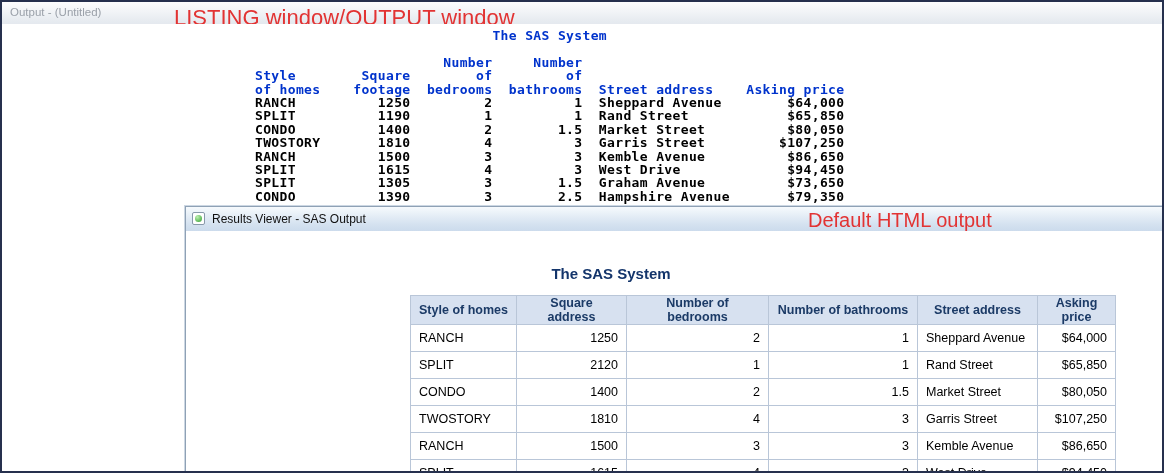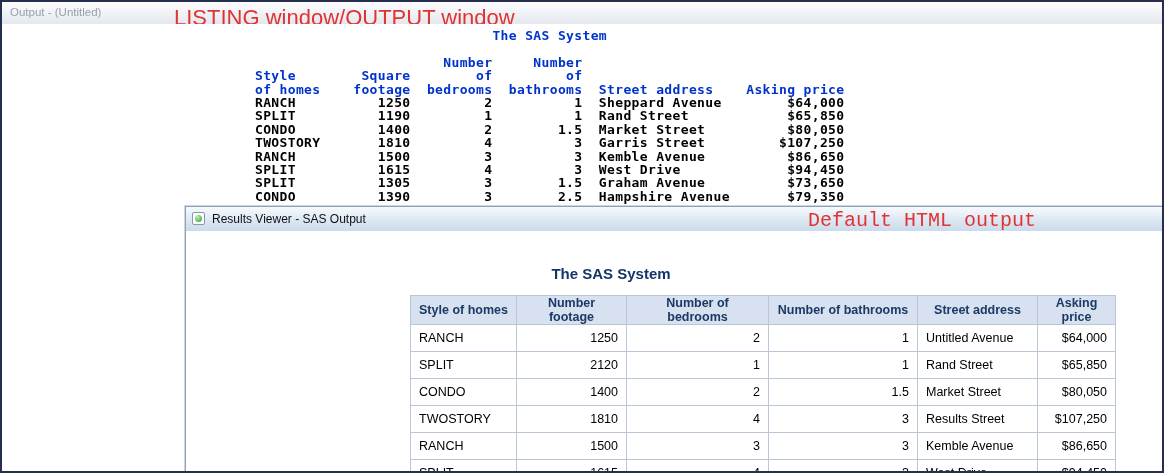--- a/index.html
+++ b/index.html
@@ -23,21 +23,21 @@
   
   .results-window { position:absolute; left:183px; top:204px; width:979px; height:270px;
       background:#ffffff; border:1px solid #8fa1b5; box-shadow:0 0 0 1px #ccd7e3; overflow:hidden; }
   .rv-titlebar { position:absolute; left:0; top:0; right:0; height:32px;
       background:linear-gradient(#f6fafd, #d5e2f0 55%, #c2d4e8); border-bottom:1px solid #a9bacd; }
   .rv-icon { position:absolute; left:6px; top:5px; width:13px; height:13px; background:#ffffff;
       border:1px solid #8899aa; border-radius:2px; }
   .rv-icon::after { content:""; position:absolute; left:2px; top:2px; width:7px; height:7px;
       border-radius:50%; background:radial-gradient(circle at 35% 30%, #bff0b0, #2f9e2f); }
   .rv-title { position:absolute; left:26px; top:5px; font-size:12px; color:#111111; }
-  .rv-annotation { position:absolute; left:622px; top:2px; font-size:20px;font-family:Liberation Mono, monospace; }
+  .rv-annotation { position:absolute; left:622px; top:2px; font-size:20px; }
   .rv-content { position:absolute; left:0; top:24px; right:0; bottom:0; background:#ffffff; overflow:hidden; }
   .report-title { position:absolute; left:0; top:34px; width:850px; text-align:center;
       font-size:15px; font-weight:bold; color:#14356b; }
 
   .results-table { position:absolute; left:224px; top:64px; border-collapse:collapse;
       font-size:12.5px; color:#000; background:#fff; }
   .results-table th, .results-table td { border:1px solid #b9c6d8; padding:0 8px; height:27px; background:#fff;margin-left:48px; }
   .results-table th { background:#d7e1f0; color:#1b3a66; font-weight:bold; text-align:center; }
   .results-table td.left { text-align:left; }
   .results-table td.right { text-align:right; }
@@ -67,34 +67,34 @@
       <span class="rv-icon"></span>
       <span class="rv-title">Results Viewer - SAS Output</span>
       <span class="annotation rv-annotation">Default HTML output</span>
     </div>
     <div class="rv-content">
       <div class="report-title">The SAS System</div>
       <table class="results-table">
         <thead>
           <tr>
               <th>Style of homes</th>
-              <th>Number footage</th>
+              <th>Square address</th>
               <th>Number of bedrooms</th>
               <th>Number of bathrooms</th>
               <th>Street address</th>
               <th>Asking price</th>
             </tr>
         </thead>
         <tbody>
             <tr>
               <td class="left">RANCH</td>
               <td class="right">1250</td>
               <td class="right">2</td>
               <td class="right">1</td>
-              <td class="left">Untitled Avenue</td>
+              <td class="left">Sheppard Avenue</td>
               <td class="right">$64,000</td>
             </tr>
             <tr>
               <td class="left">SPLIT</td>
               <td class="right">2120</td>
               <td class="right">1</td>
               <td class="right">1</td>
               <td class="left">Rand Street</td>
               <td class="right">$65,850</td>
             </tr>
@@ -104,21 +104,21 @@
               <td class="right">2</td>
               <td class="right">1.5</td>
               <td class="left">Market Street</td>
               <td class="right">$80,050</td>
             </tr>
             <tr>
               <td class="left">TWOSTORY</td>
               <td class="right">1810</td>
               <td class="right">4</td>
               <td class="right">3</td>
-              <td class="left">Results Street</td>
+              <td class="left">Garris Street</td>
               <td class="right">$107,250</td>
             </tr>
             <tr>
               <td class="left">RANCH</td>
               <td class="right">1500</td>
               <td class="right">3</td>
               <td class="right">3</td>
               <td class="left">Kemble Avenue</td>
               <td class="right">$86,650</td>
             </tr>

